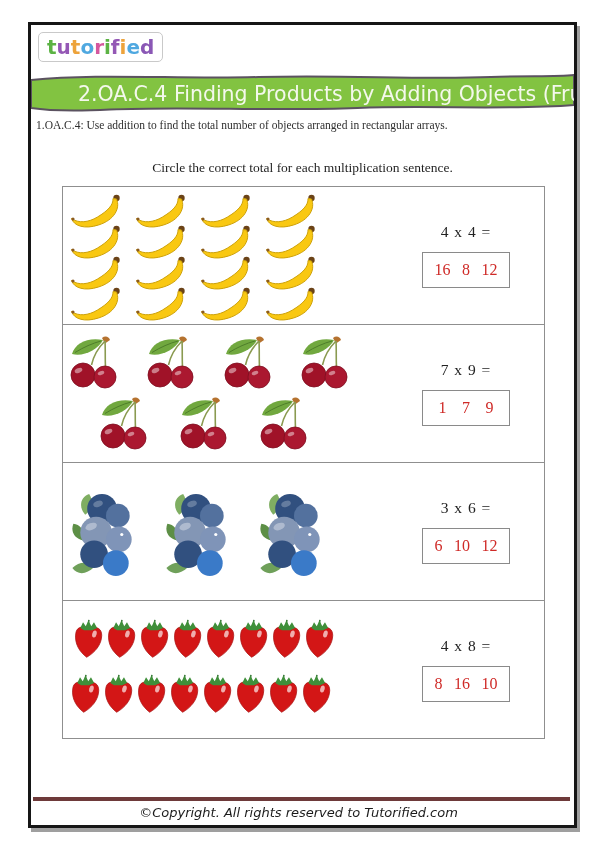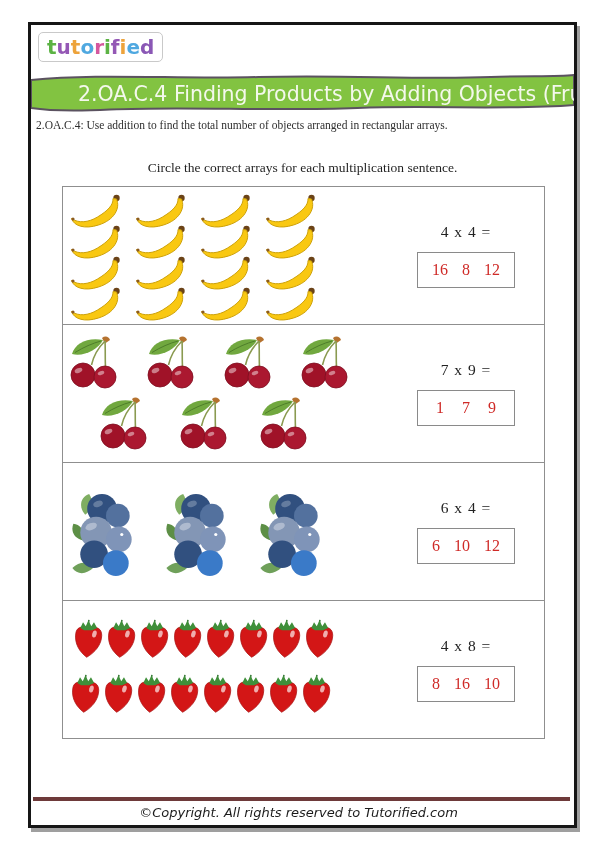--- a/index.html
+++ b/index.html
@@ -41,21 +41,21 @@
   }
   .prob-row { flex:1; display:flex; justify-content:space-between; overflow:hidden; }
   .prob-row + .prob-row { border-top:1px solid #8f8f8f; }
   .fruit-area { flex:1; }
   .qa-area {
     width:150px; display:flex; flex-direction:column; align-items:center;
     justify-content:center; gap:11px; padding-right:6px;
   }
   .question { font-size:15.5px; color:#222; letter-spacing:1px; }
   .answer-box {
-    width:98px; height:36px; border:1px solid #8a8a8a; background:#fff;
+    width:88px; height:36px; border:1px solid #8a8a8a; background:#fff;
     display:flex; align-items:center; justify-content:space-evenly;
   }
   .answer-box .choice { font-size:16px; color:#cf2a27; cursor:pointer; }
   
   .stacks { display:flex; padding:6px 0 0 6px; gap:8px; }
   .stack  { display:flex; flex-direction:column; }
   .stack .fruit + .fruit { margin-top:-5px; }
   .rowswrap { display:flex; flex-direction:column; }
   .fruitrow { display:flex; }
   .fruit { line-height:0; }
@@ -143,23 +143,23 @@
     </div>
 
   <div class="banner">
     <svg viewBox="0 0 549 44" preserveAspectRatio="none">
       <path d="M0,10 C70,3 150,9.5 230,7 C320,4.5 390,10 465,7 C500,5.5 530,7 549,5
                L549,35 C480,40.5 405,35 330,38 C240,41.5 160,36 80,39.5 C50,41 20,41 0,38 Z" fill="#82c341" stroke="#5b5260" stroke-width="2"></path>
     </svg>
     <div class="banner-text">2.OA.C.4 Finding Products by Adding Objects (Fru</div>
   </div>
 
-  <div class="standard-line">2.OA.C.4: Use addition to find the total number of objects arranged in rectangular arrays.</div>
-
-  <div class="instruction-line">Circle the correct arrays for each multiplication sentence.</div>
+  <div class="standard-line">1.OA.C.4: Use addition to find the total number of objects arranged in rectangular arrays.</div>
+
+  <div class="instruction-line">Circle the correct total for each multiplication sentence.</div>
 
   <div class="problems-table" id="problemsTable">
       <div class="prob-row">
         <div class="fruit-area stacks">
           <div class="stack">
             <div class="fruit fruit-banana"><svg>
                 <use href="#sym-banana"></use>
               </svg></div>
             <div class="fruit fruit-banana"><svg>
                 <use href="#sym-banana"></use>
@@ -268,21 +268,21 @@
               </svg></div>
             <div class="fruit fruit-blueberry"><svg>
                 <use href="#sym-blueberry"></use>
               </svg></div>
             <div class="fruit fruit-blueberry"><svg>
                 <use href="#sym-blueberry"></use>
               </svg></div>
           </div>
         </div>
         <div class="qa-area">
-          <div class="question">6 x 4 =</div>
+          <div class="question">3 x 6 =</div>
           <div class="answer-box">
             <span class="choice">6</span>
             <span class="choice">10</span>
             <span class="choice">12</span>
           </div>
         </div>
       </div>
       <div class="prob-row">
         <div class="fruit-area rowswrap lay-strawberry">
           <div class="fruitrow">

